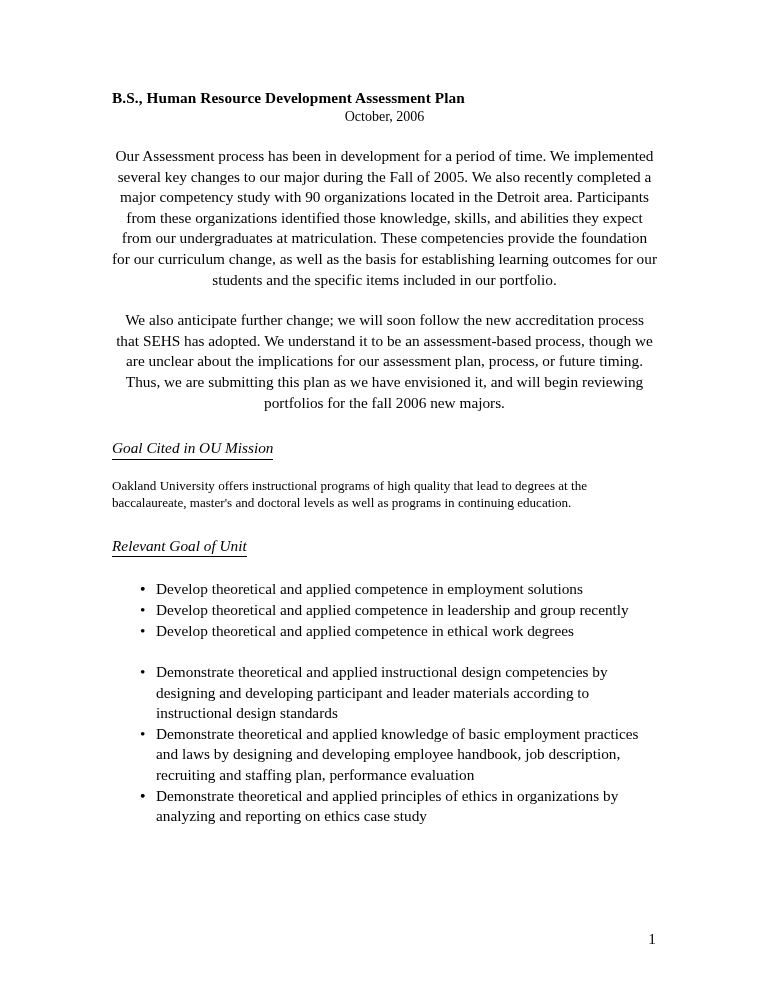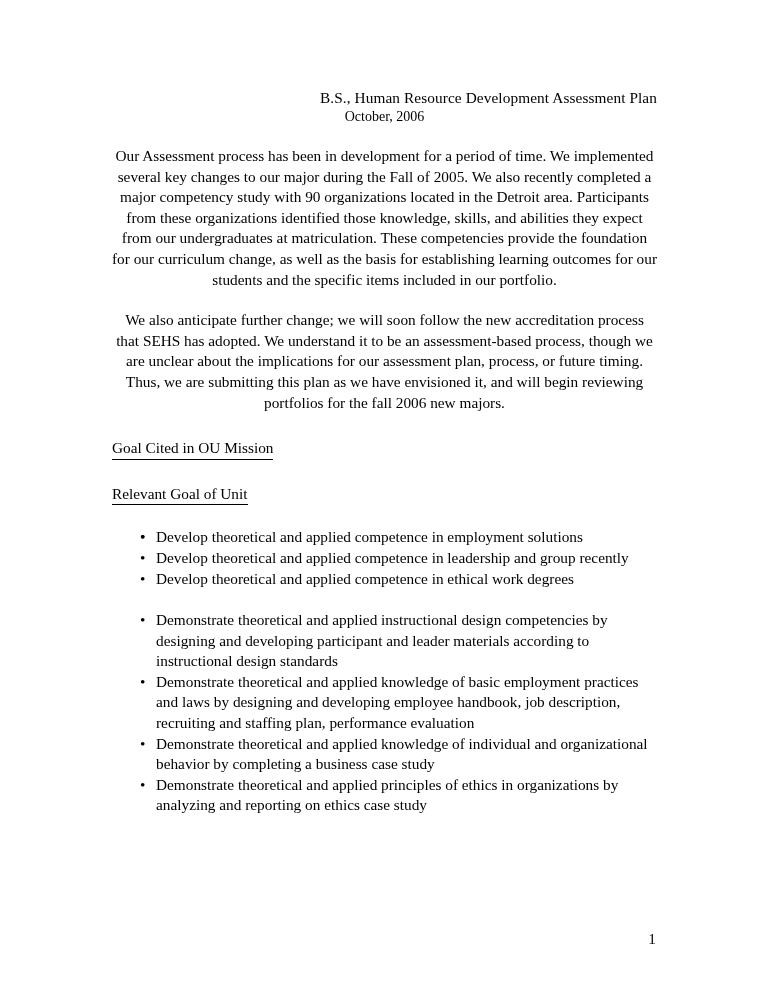--- a/index.html
+++ b/index.html
@@ -24,22 +24,22 @@
     background: #ffffff;
     overflow: hidden;
   }
   .content {
     position: absolute;
     left: 112px;
     top: 88px;
     width: 545px;
   }
   .doc-title {
-    text-align: right;
-    font-weight: normal;
+    text-align: left;
+    font-weight: bold;
     font-size: 15.3px;
     line-height: 19px;
     margin: 0;
     letter-spacing: 0.1px;
   }
   .doc-subtitle {
     text-align: center;
     font-size: 14px;
     line-height: 19px;
     margin: 0 0 0 0;
@@ -56,20 +56,21 @@
   }
   h2.section-heading {
     font-size: 15.3px;
     line-height: 20.6px;
     font-weight: normal;
     margin: 0;
     padding: 0;
     display: inline-block;
     border-bottom: 1px solid #000;
     padding-bottom: 0px;
+    font-style: italic;
   }
   .heading-wrap {
     margin-top: 24px;
   }
   .heading-wrap-goal {
     margin-top: 25px;
   }
   .heading-wrap-slo {
     margin-top: 44px;
   }
@@ -131,20 +132,21 @@
     <div class="doc-subtitle">October, 2006</div>
 
     <p class="body-para first-para">Our Assessment process has been in development for a period of time.  We implemented several key changes to our major during the Fall of 2005.  We also recently completed a major competency study with 90 organizations located in the Detroit area. Participants from these organizations identified those knowledge, skills, and abilities they expect from our undergraduates at matriculation.  These competencies provide the foundation for our curriculum change, as well as the basis for establishing learning outcomes for our students and the specific items included in our portfolio.</p>
 
     <p class="body-para">We also anticipate further change; we will soon follow the new accreditation process that SEHS has adopted.  We understand it to be an assessment-based process, though we are unclear about the implications for our assessment plan, process, or future timing.  Thus, we are submitting this plan as we have envisioned it, and will begin reviewing portfolios for the fall 2006 new majors.</p>
 
     <div class="heading-wrap heading-wrap-goal">
       <h2 class="section-heading">Goal Cited in OU Mission</h2>
     </div>
 
+    <p class="mission-text">Oakland University offers instructional programs of high quality that lead to degrees at the baccalaureate, master's and doctoral levels as well as programs in continuing education.</p>
 
     <div class="heading-wrap">
       <h2 class="section-heading">Relevant Goal of Unit</h2>
     </div>
 
     <ul class="bullet-list goal-list">
       <li>
         <span class="bullet-dot">•</span>
       </li>
       <li>
@@ -166,21 +168,20 @@
       <li>
         <span class="bullet-dot">•</span>
         <span>Demonstrate theoretical and applied instructional design competencies by designing and developing participant and leader materials according to instructional design standards</span>
       </li>
       <li>
         <span class="bullet-dot">•</span>
         <span>Demonstrate theoretical and applied knowledge of basic employment practices and laws by designing and developing employee handbook, job description, recruiting and staffing plan, performance evaluation</span>
       </li>
       <li>
         <span class="bullet-dot">•</span>
-        <span>Demonstrate theoretical and applied knowledge of individual and organizational behavior by completing a business case study</span>
       </li>
       <li>
         <span class="bullet-dot">•</span>
         <span>Demonstrate theoretical and applied principles of ethics in organizations by analyzing and reporting on ethics case study</span>
       </li>
     </ul>
 
   </div>
 
   <div class="page-number">1</div>

